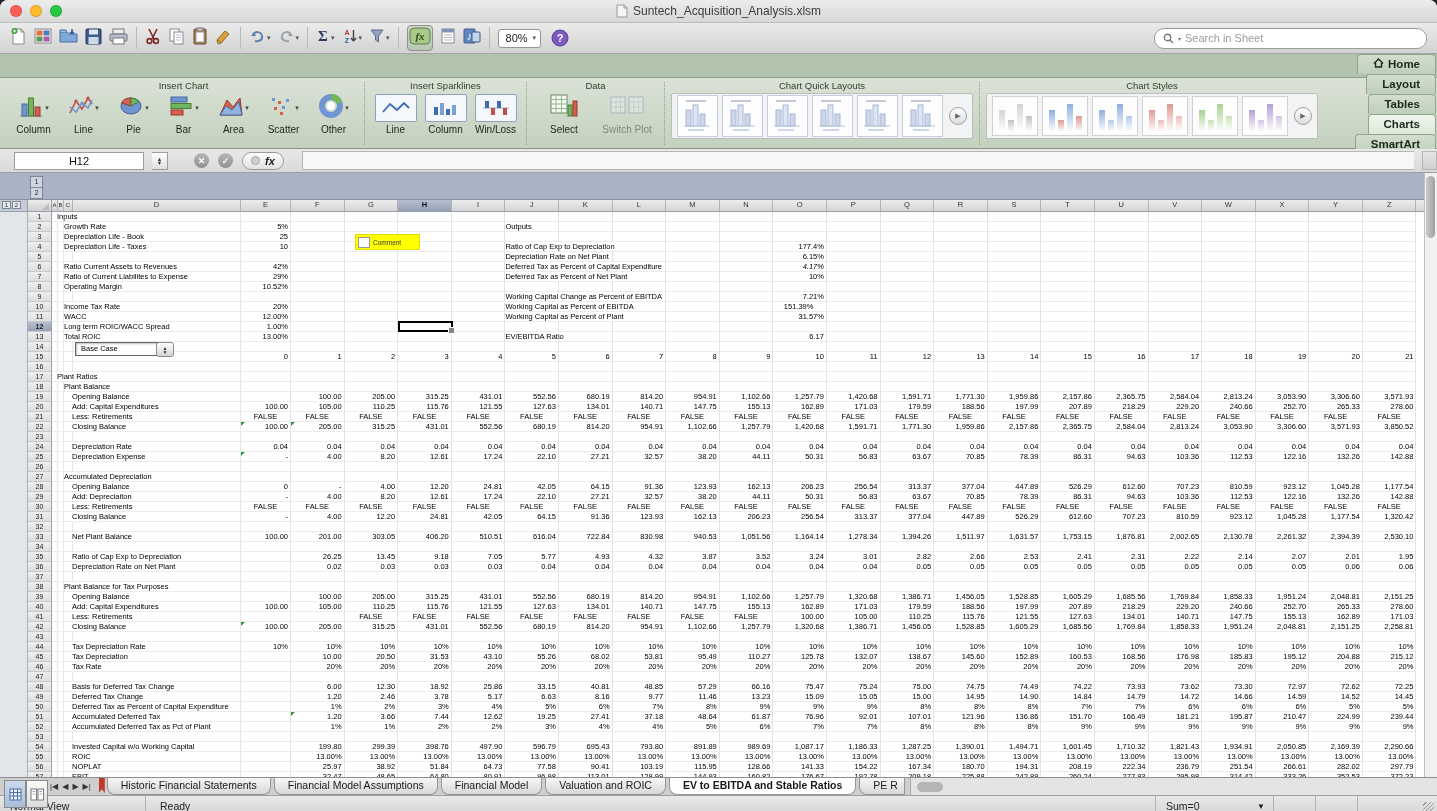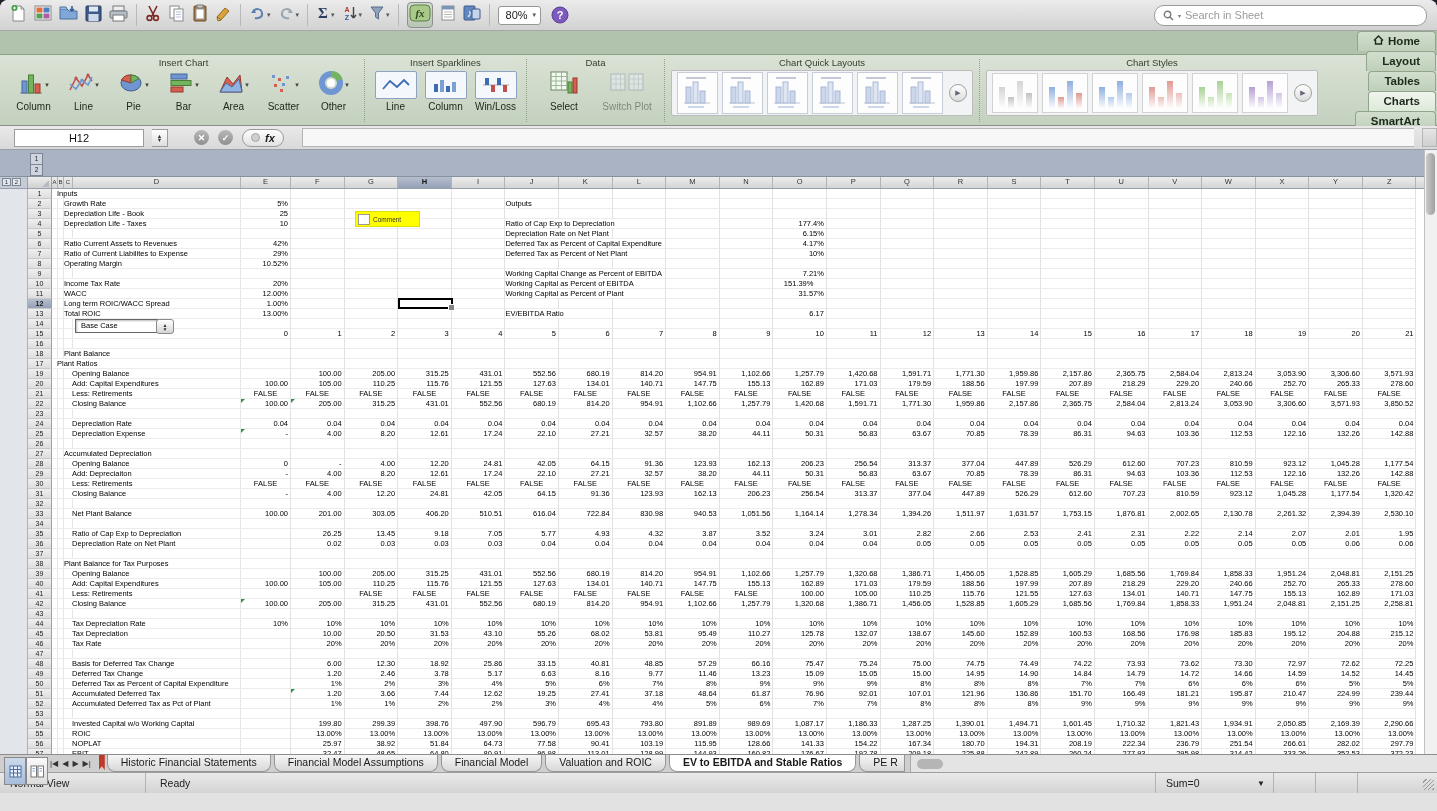--- a/index.html
+++ b/index.html
@@ -111,20 +111,34 @@
   .ssum .dd{font-size:8px;color:#222;padding-right:8px;}
   .sseg{width:42px;height:100%;border-left:1px solid #b2b2b2;box-sizing:border-box;}
   .grip{width:20px;height:100%;position:relative;}
   .grip:after{content:"";position:absolute;right:3px;bottom:3px;width:11px;height:11px;background:repeating-linear-gradient(135deg,transparent,transparent 2px,#9a9a9a 2px,#9a9a9a 3px);}
 </style>
 </head>
 <body>
 
 <div class="window">
 
+  <div class="titlebar">
+    <div class="lights">
+      <div class="light" style="background:#ff5f57"></div>
+      <div class="light" style="background:#febc2e"></div>
+      <div class="light" style="background:#28c840"></div>
+    </div>
+    <div class="title">
+      <svg width="12" height="14" viewBox="0 0 12 14">
+          <path d="M1 1h7l3 3v9H1z" fill="#f4f4f4" stroke="#9a9a9a"></path>
+          <path d="M8 1v3h3" fill="none" stroke="#9a9a9a"></path>
+        </svg>
+      <span>Suntech_Acquisition_Analysis.xlsm</span>
+    </div>
+  </div>
 
   <div class="toolbar">
     <span id="tbar" style="display:flex;align-items:center;">
         <span class="tgroup">
           <span class="tbtn">
             <span><svg width="17" height="18" viewBox="0 0 17 18">
                 <path d="M3 2h8l3 3v12H3z" fill="#fdfdfd" stroke="#8a8a8a"></path>
                 <path d="M11 2v3h3" fill="none" stroke="#8a8a8a"></path>
                 <circle cx="4.5" cy="4" r="3" fill="#3fa13f"></circle>
                 <path d="M3 4h3M4.5 2.5v3" stroke="#fff"></path>
@@ -814,21 +828,21 @@
           <div class="cell" style="width: 50px;">42%</div>
           <div class="cell" style="width: 53.6px;"></div>
           <div class="cell" style="width: 53.6px;"></div>
           <div class="cell" style="width: 53.6px;"></div>
           <div class="cell" style="width: 53.6px;"></div>
           <div class="cell" style="width: 53.6px;"></div>
           <div class="cell" style="width: 53.6px;"></div>
           <div class="cell" style="width: 53.6px;"></div>
           <div class="cell" style="width: 53.6px;"></div>
           <div class="cell" style="width: 53.6px;"></div>
-          <div class="cell" style="width: 53.6px;">4.17%</div>
+          <div class="cell" style="width: 53.6px; font-style: italic;">4.17%</div>
           <div class="cell" style="width: 53.6px;"></div>
           <div class="cell" style="width: 53.6px;"></div>
           <div class="cell" style="width: 53.6px;"></div>
           <div class="cell" style="width: 53.6px;"></div>
           <div class="cell" style="width: 53.6px;"></div>
           <div class="cell" style="width: 53.6px;"></div>
           <div class="cell" style="width: 53.6px;"></div>
           <div class="cell" style="width: 53.6px;"></div>
           <div class="cell" style="width: 53.6px;"></div>
           <div class="cell" style="width: 53.6px;"></div>
@@ -1162,20 +1176,53 @@
           <div class="cell" style="width: 53.6px;"></div>
           <div class="cell" style="width: 53.6px;"></div>
           <div class="cell" style="width: 53.6px;"></div>
           <div class="cell" style="width: 53.6px;"></div>
           <div class="cell" style="width: 53.6px;"></div>
           <div class="cell" style="width: 53.6px;"></div>
           <div class="cell" style="width: 53.6px;"></div>
         </div>
         <div class="grow">
           <div class="gut"></div>
+          <div class="rhd">17</div>
+          <div class="lblk">
+            <div style="width: 6px;"></div>
+            <div style="width: 6px;"></div>
+            <div style="width: 9px;"></div>
+            <div style="width: 168px;"></div>
+          </div>
+          <div class="cell" style="width: 50px;"></div>
+          <div class="cell" style="width: 53.6px;"></div>
+          <div class="cell" style="width: 53.6px;"></div>
+          <div class="cell" style="width: 53.6px;"></div>
+          <div class="cell" style="width: 53.6px;"></div>
+          <div class="cell" style="width: 53.6px;"></div>
+          <div class="cell" style="width: 53.6px;"></div>
+          <div class="cell" style="width: 53.6px;"></div>
+          <div class="cell" style="width: 53.6px;"></div>
+          <div class="cell" style="width: 53.6px;"></div>
+          <div class="cell" style="width: 53.6px;"></div>
+          <div class="cell" style="width: 53.6px;"></div>
+          <div class="cell" style="width: 53.6px;"></div>
+          <div class="cell" style="width: 53.6px;"></div>
+          <div class="cell" style="width: 53.6px;"></div>
+          <div class="cell" style="width: 53.6px;"></div>
+          <div class="cell" style="width: 53.6px;"></div>
+          <div class="cell" style="width: 53.6px;"></div>
+          <div class="cell" style="width: 53.6px;"></div>
+          <div class="cell" style="width: 53.6px;"></div>
+          <div class="cell" style="width: 53.6px;"></div>
+          <div class="cell" style="width: 53.6px;"></div>
+          <span class="lbl" style="left: 57px;">Plant Ratios</span>
+        </div>
+        <div class="grow">
+          <div class="gut"></div>
           <div class="rhd">18</div>
           <div class="lblk">
             <div style="width: 6px;"></div>
             <div style="width: 6px;"></div>
             <div style="width: 9px;"></div>
             <div style="width: 168px;"></div>
           </div>
           <div class="cell" style="width: 50px;"></div>
           <div class="cell" style="width: 53.6px;"></div>
           <div class="cell" style="width: 53.6px;"></div>
@@ -1192,53 +1239,20 @@
           <div class="cell" style="width: 53.6px;"></div>
           <div class="cell" style="width: 53.6px;"></div>
           <div class="cell" style="width: 53.6px;"></div>
           <div class="cell" style="width: 53.6px;"></div>
           <div class="cell" style="width: 53.6px;"></div>
           <div class="cell" style="width: 53.6px;"></div>
           <div class="cell" style="width: 53.6px;"></div>
           <div class="cell" style="width: 53.6px;"></div>
           <div class="cell" style="width: 53.6px;"></div>
           <span class="lbl" style="left: 64px;">Plant Balance</span>
-        </div>
-        <div class="grow">
-          <div class="gut"></div>
-          <div class="rhd">17</div>
-          <div class="lblk">
-            <div style="width: 6px;"></div>
-            <div style="width: 6px;"></div>
-            <div style="width: 9px;"></div>
-            <div style="width: 168px;"></div>
-          </div>
-          <div class="cell" style="width: 50px;"></div>
-          <div class="cell" style="width: 53.6px;"></div>
-          <div class="cell" style="width: 53.6px;"></div>
-          <div class="cell" style="width: 53.6px;"></div>
-          <div class="cell" style="width: 53.6px;"></div>
-          <div class="cell" style="width: 53.6px;"></div>
-          <div class="cell" style="width: 53.6px;"></div>
-          <div class="cell" style="width: 53.6px;"></div>
-          <div class="cell" style="width: 53.6px;"></div>
-          <div class="cell" style="width: 53.6px;"></div>
-          <div class="cell" style="width: 53.6px;"></div>
-          <div class="cell" style="width: 53.6px;"></div>
-          <div class="cell" style="width: 53.6px;"></div>
-          <div class="cell" style="width: 53.6px;"></div>
-          <div class="cell" style="width: 53.6px;"></div>
-          <div class="cell" style="width: 53.6px;"></div>
-          <div class="cell" style="width: 53.6px;"></div>
-          <div class="cell" style="width: 53.6px;"></div>
-          <div class="cell" style="width: 53.6px;"></div>
-          <div class="cell" style="width: 53.6px;"></div>
-          <div class="cell" style="width: 53.6px;"></div>
-          <div class="cell" style="width: 53.6px;"></div>
-          <span class="lbl" style="left: 57px;">Plant Ratios</span>
         </div>
         <div class="grow">
           <div class="gut"></div>
           <div class="rhd">19</div>
           <div class="lblk">
             <div style="width: 6px;"></div>
             <div style="width: 6px;"></div>
             <div style="width: 9px;"></div>
             <div style="width: 168px;"></div>
           </div>

